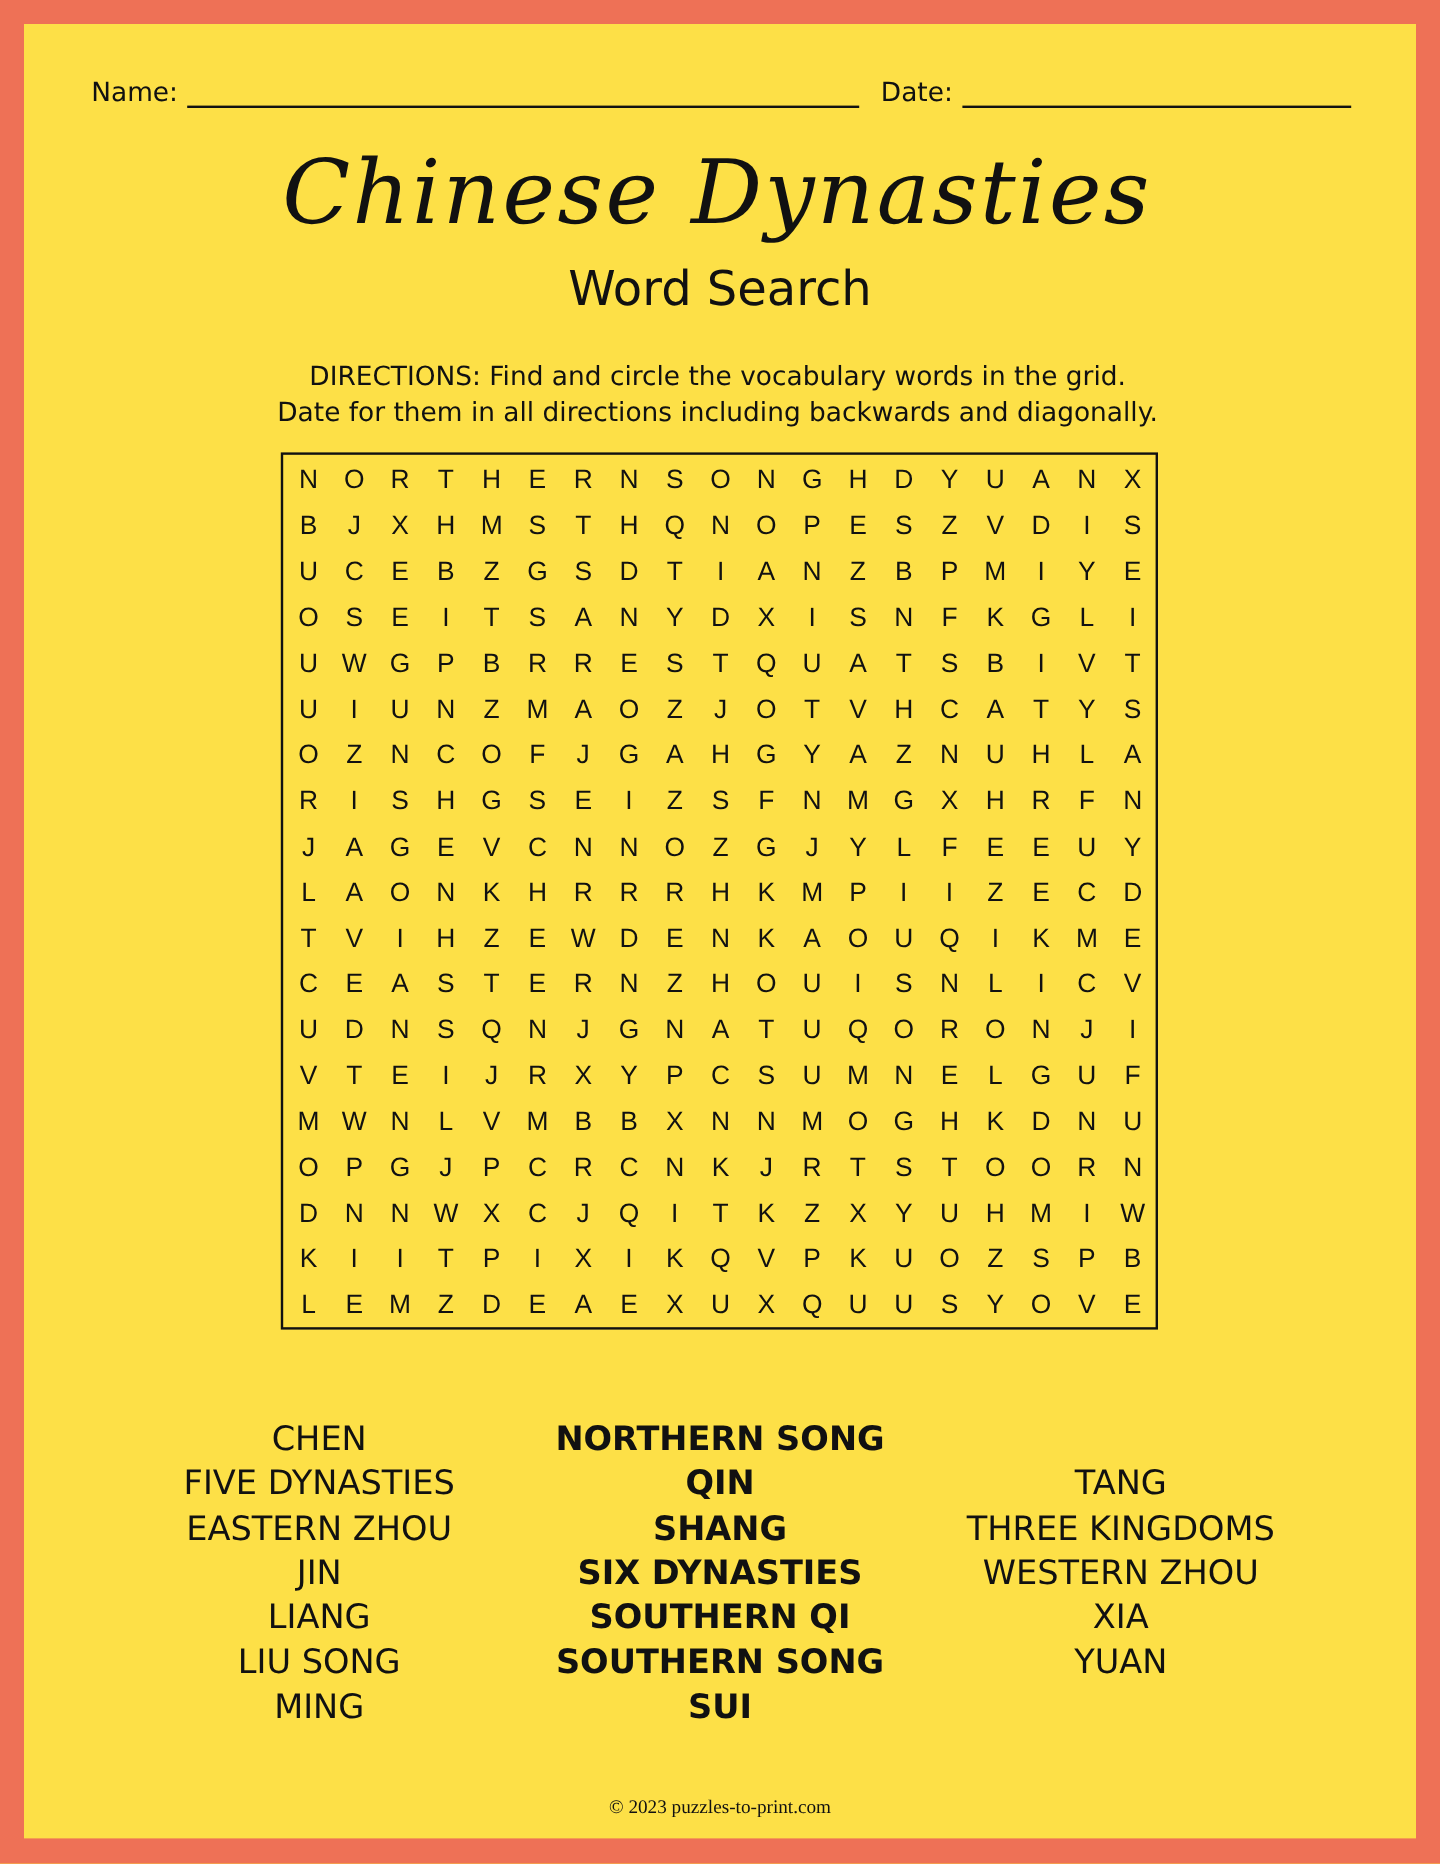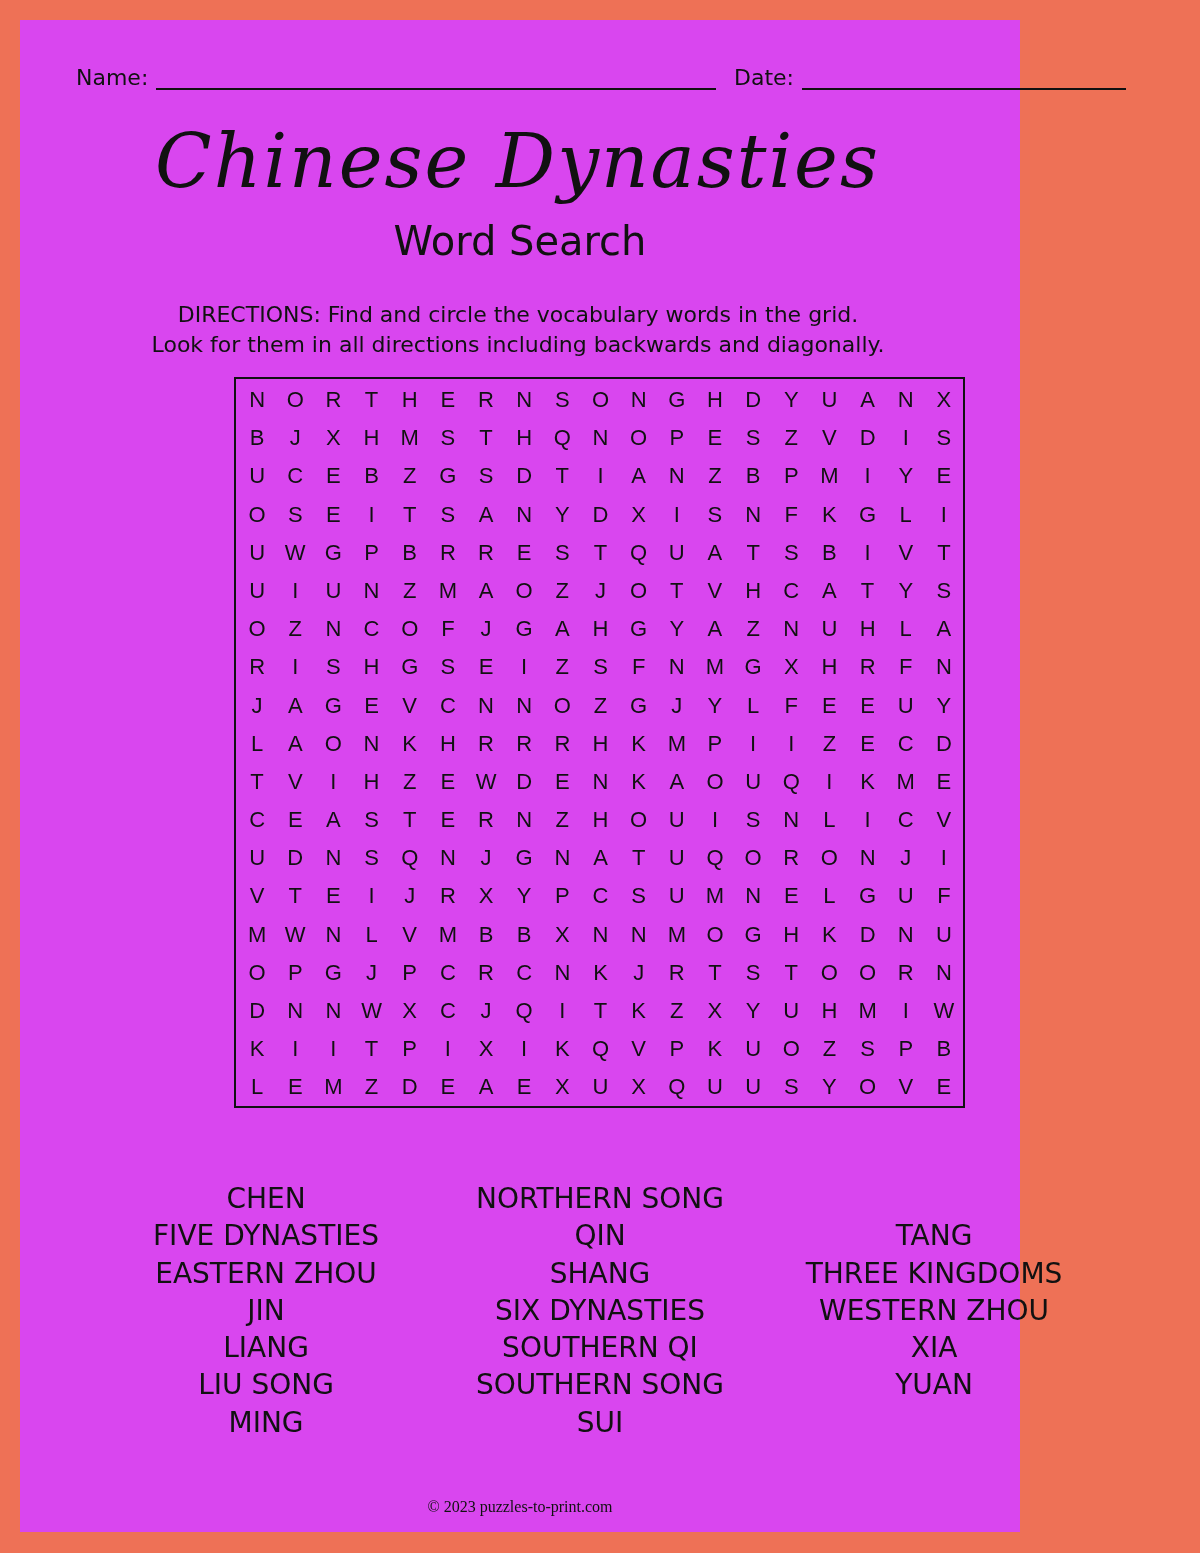--- a/index.html
+++ b/index.html
@@ -5,22 +5,22 @@
     html, body { margin: 0; padding: 0; }
     body {
       width: 1200px; height: 1553px;
       background: #EE7156;
       position: relative;
       overflow: hidden;
     }
     .page {
       position: absolute;
       left: 20px; top: 20px;
-      width: 1000px; height: 1512px;
-      background: #d946ef;
+      width: 1160px; height: 1512px;
+      background: #fde047;
     }
     .hand { font-family: "DejaVu Sans", sans-serif; color: #111; }
     .name-row {
       position: absolute; left: 56px; top: 44px;
       font-size: 22px; display: flex; align-items: flex-end;
     }
     .name-row .line {
       display: inline-block; border-bottom: 2px solid #111; height: 24px;
       margin-left: 8px;
     }
@@ -82,21 +82,21 @@
     .col {
       position: absolute; top: 0;
       width: 340px;
       text-align: center;
       font-family: "DejaVu Sans", sans-serif;
       font-size: 28px;
       color: #111;
     }
     .col .word { height: 37.3px; line-height: 37.3px; }
     .col-1 { left: 76px; }
-    .col-2 { left: 410px; }
+    .col-2 { left: 410px; font-weight: bold; }
     .col-3 { left: 744px; }
     .footer {
       position: absolute; left: 0; right: 0; top: 1478px;
       text-align: center;
       font-family: "Liberation Serif", serif;
       font-size: 16px;
       color: #111;
     }
   </style>
 </head>
@@ -112,21 +112,21 @@
   <div class="date-row hand">
     <span>Date:</span>
     <span class="line" style="width:324px"></span>
   </div>
 
   <div class="title">Chinese Dynasties</div>
   <div class="subtitle">Word Search</div>
 
   <div class="directions">
     <div>DIRECTIONS:  Find and circle the vocabulary words in the grid.</div>
-    <div>Look for them in all directions including backwards and diagonally.</div>
+    <div>Date for them in all directions including backwards and diagonally.</div>
   </div>
 
   <div class="grid" id="grid">
       <div class="grid-row">
         <span class="cell">N</span>
         <span class="cell">O</span>
         <span class="cell">R</span>
         <span class="cell">T</span>
         <span class="cell">H</span>
         <span class="cell">E</span>

